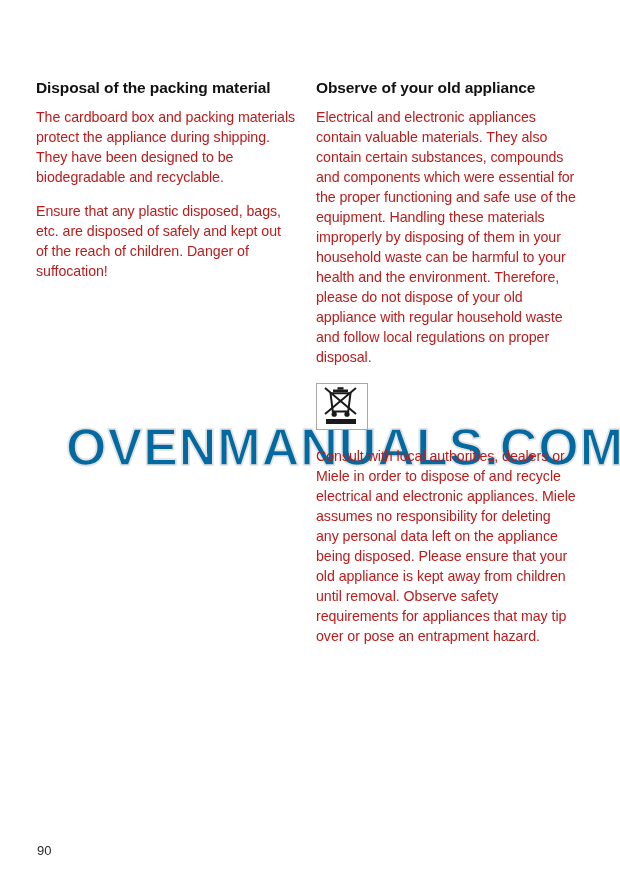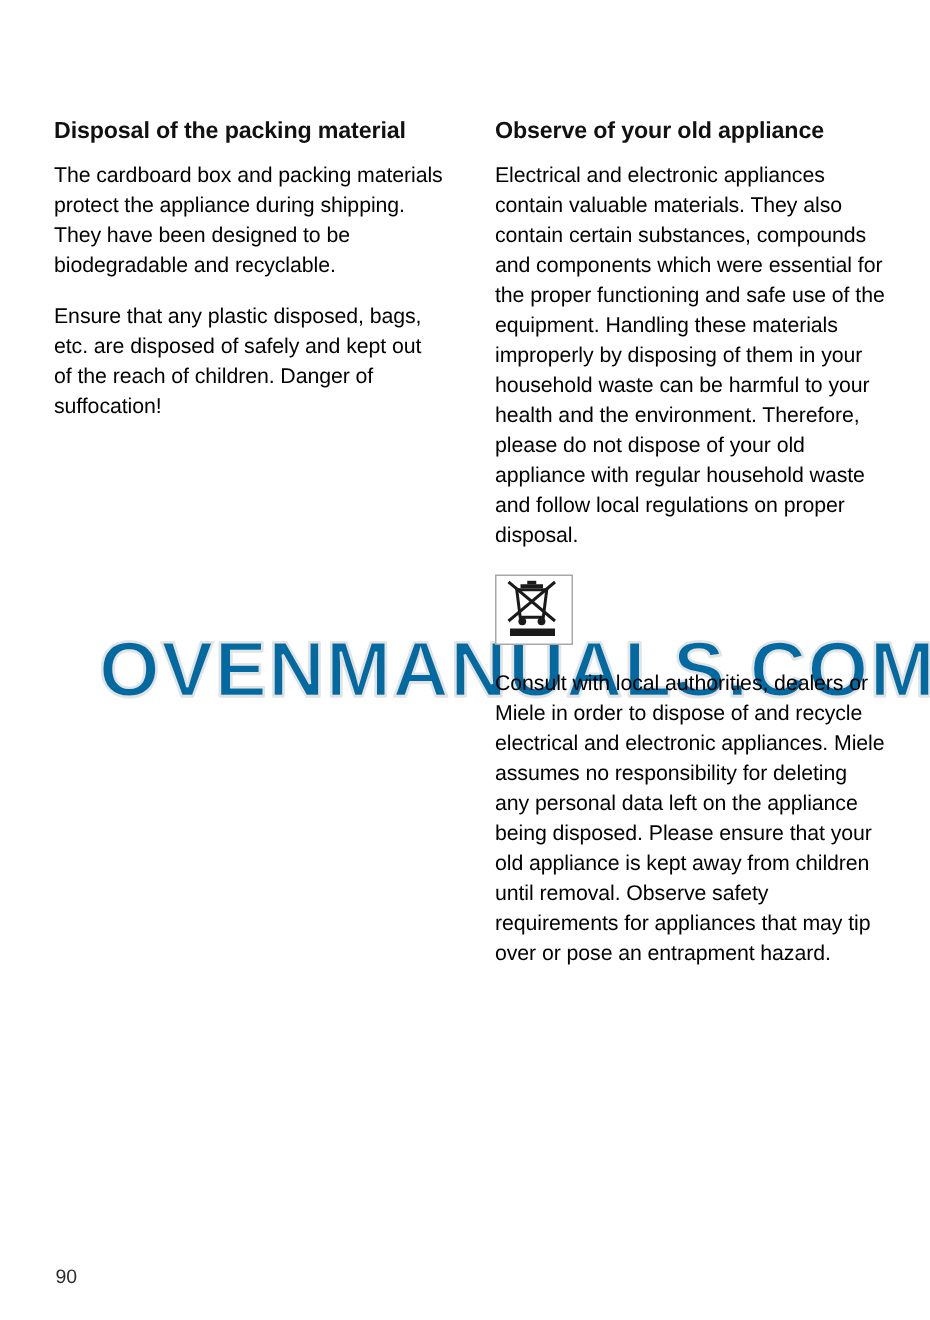--- a/index.html
+++ b/index.html
@@ -72,42 +72,42 @@
     background: #8d8d8d;
   }
 
   
   .columns {
     position: absolute;
     left: 36px;
     top: 78px;
     width: 548px;
     display: flex;
-    gap: 34px;
+    gap: 20px;
     z-index: 2;
   }
   .column {
     width: 260px;
     flex: 0 0 260px;
   }
 
   h2.section-title {
     margin: 0 0 9px 0;
     font-size: 15.5px;
     font-weight: 700;
     line-height: 1.28;
     color: #111111;
     letter-spacing: -0.1px;
   }
 
   p.body-text {
     margin: 0 0 14px 0;
     font-size: 14.2px;
     line-height: 20px;
-    color: #000000;
+    color: #b91c1c;
     letter-spacing: -0.05px;
   }
   p.body-text:last-child { margin-bottom: 0; }
 
   
   .weee-wrap {
     margin: 16px 0 16px 0;
   }
   .weee-box {
     width: 50px;

